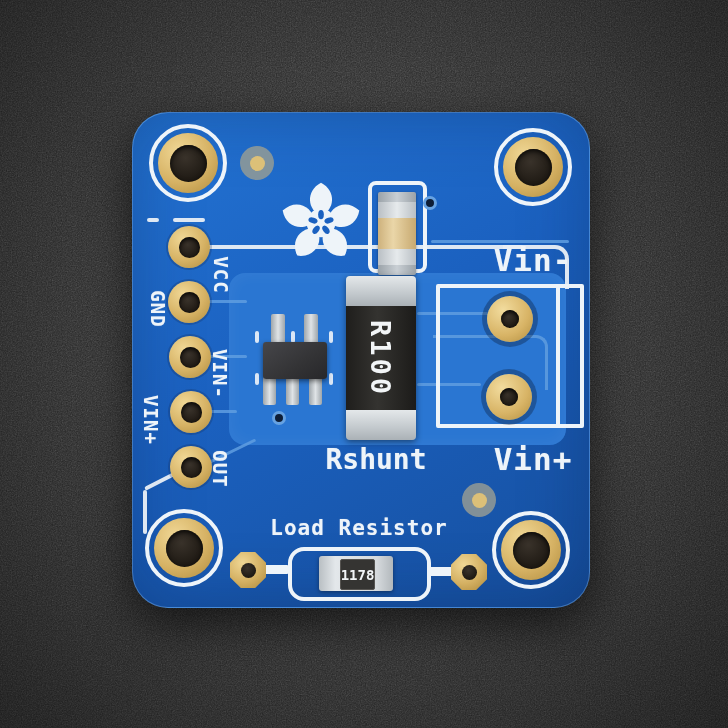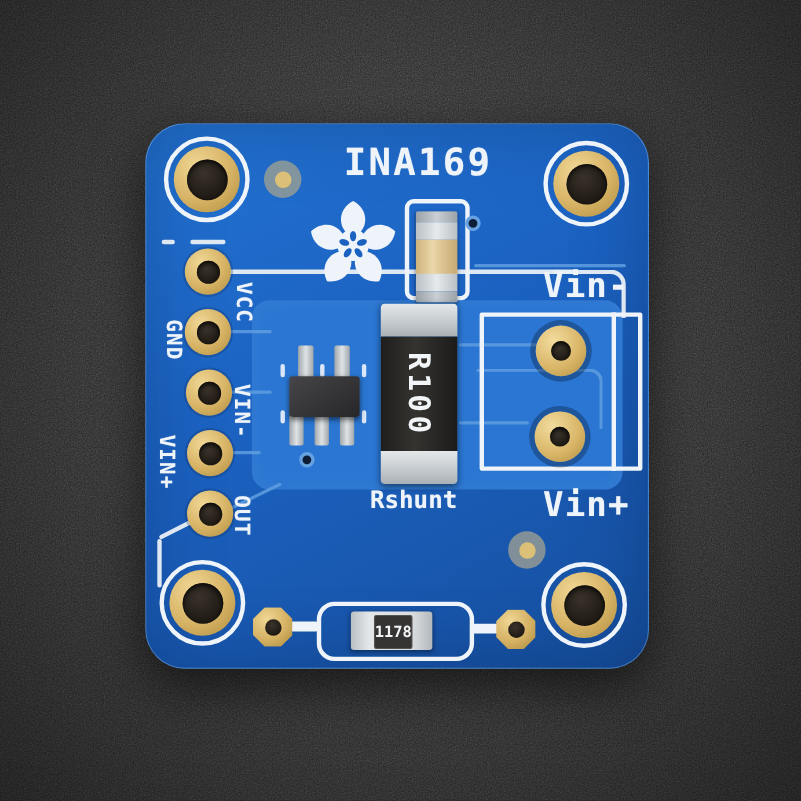--- a/index.html
+++ b/index.html
@@ -101,21 +101,20 @@
     <div class="tb" style="left:74px;top:187px;width:40px;"></div>
     <div class="tb" style="left:74px;top:242px;width:40px;"></div>
     <div class="tb" style="left:76px;top:297px;width:28px;"></div>
     <div class="tb" style="left:74px;top:349px;width:54px;transform:rotate(-26deg);transform-origin:left center;"></div>
     <div class="tb" style="left:284px;top:199px;width:82px;"></div>
     <div class="bendb" style="left:300px;top:222px;width:112px;height:52px;"></div>
     <div class="tb" style="left:284px;top:270px;width:64px;"></div>
     <div class="tw" style="left:10px;top:377px;width:4px;height:44px;"></div>
     <div class="tw" style="left:12px;top:374px;width:42px;transform:rotate(-27deg);transform-origin:left center;"></div>
 
-    <div class="silk" style="left:147px;top:15px;width:200px;font-size:34px;letter-spacing:2px;">INA169</div>
 
     <svg class="flower" style="left:146px;top:68px;" width="84" height="84" viewBox="-50 -50 100 100">
       <g fill="#eef4f9">
         <path d="M0,-9 C-16,-15 -19,-38 0,-48 C19,-38 16,-15 0,-9 Z"></path>
         <path d="M0,-9 C-16,-15 -19,-38 0,-48 C19,-38 16,-15 0,-9 Z" transform="rotate(72)"></path>
         <path d="M0,-9 C-16,-15 -19,-38 0,-48 C19,-38 16,-15 0,-9 Z" transform="rotate(144)"></path>
         <path d="M0,-9 C-16,-15 -19,-38 0,-48 C19,-38 16,-15 0,-9 Z" transform="rotate(216)"></path>
         <path d="M0,-9 C-16,-15 -19,-38 0,-48 C19,-38 16,-15 0,-9 Z" transform="rotate(288)"></path>
         <circle r="17"></circle>
       </g>
@@ -216,22 +215,23 @@
     <div class="bigpad" style="left:354px;top:183px;">
         <div class="bore-md"></div>
       </div>
     <div class="bigpad" style="left:353px;top:261px;">
         <div class="bore-md"></div>
       </div>
 
     <div class="silk" style="left:325px;top:129px;width:150px;font-size:31px;letter-spacing:1px;">Vin-</div>
     <div class="silk" style="left:325px;top:328px;width:150px;font-size:31px;letter-spacing:1px;">Vin+</div>
 
-    <div class="silk" style="left:168px;top:330px;width:150px;font-size:22px;">Rshunt</div>
-
+    <div class="silk" style="left:168px;top:330px;width:150px;font-size:28px;">Rshunt</div>
+
+    <div class="silk" style="left:101px;top:403px;width:250px;font-size:21px;letter-spacing:1px;">Load Resistor</div>
     <div class="silkbox-rounded" style="left:155px;top:434px;width:143px;height:54px;"></div>
     <div class="stub" style="left:128px;top:452px;width:28px;"></div>
     <div class="stub" style="left:296px;top:454px;width:25px;"></div>
     <div class="octpad" style="left:97px;top:439px;">
         <div class="bore-xs"></div>
       </div>
     <div class="octpad" style="left:318px;top:441px;">
         <div class="bore-xs"></div>
       </div>
     <div class="loadres" style="left:186px;top:443px;width:74px;height:35px;">

